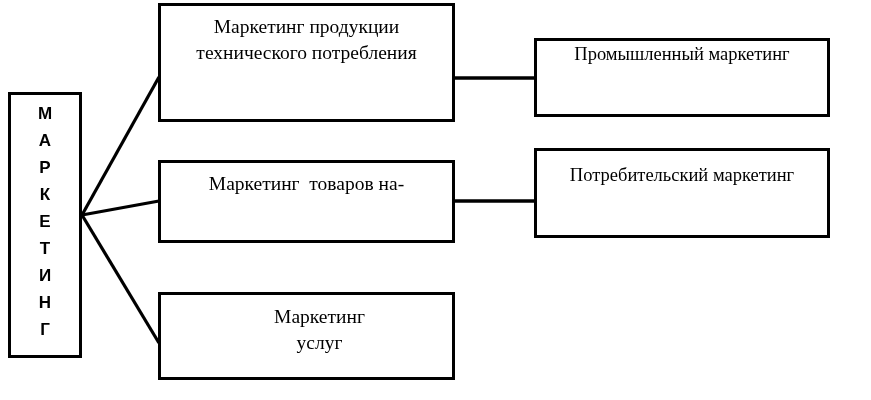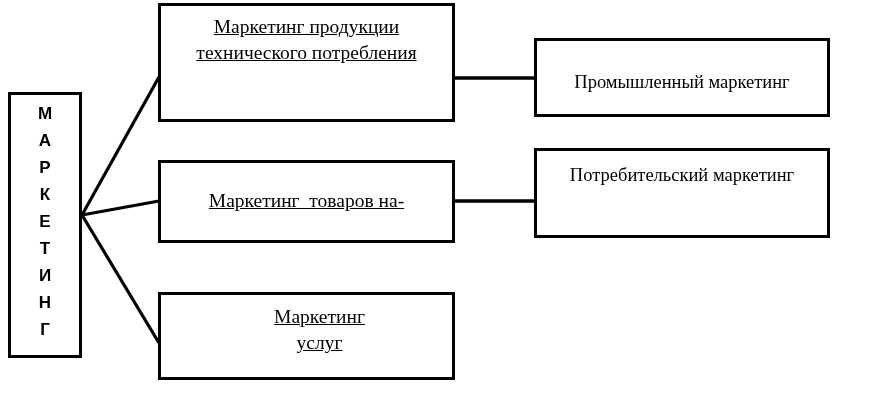--- a/index.html
+++ b/index.html
@@ -54,36 +54,35 @@
   .vertical-letters span {
     display: block;
   }
   
   .mid-node {
     left: 158px;
     width: 297px;
     text-align: center;
     font-size: 19.5px;
     line-height: 26px;
-    text-decoration: underline;
   }
   #mid-node-0 { top: 3px; height: 119px; padding-top: 8px; }
-  #mid-node-1 { top: 160px; height: 83px; padding-top: 25px; }
+  #mid-node-1 { top: 160px; height: 83px; padding-top: 8px; }
   #mid-node-2 { top: 292px; height: 88px; padding-top: 9px; }
   .mid-node .txt { display: block; }
   #mid-node-2 .txt { padding-left: 26px; }
   
   .right-node {
     left: 534px;
     width: 296px;
     text-align: center;
     font-size: 18.5px;
     line-height: 26px;
   }
-  #right-node-0 { top: 38px; height: 79px; padding-top: 28px; }
+  #right-node-0 { top: 38px; height: 79px; padding-top: 0; }
   #right-node-1 { top: 148px; height: 90px; padding-top: 11px; }
   .nowrap { white-space: pre; }
 </style>
 </head>
 <body>
 
 <div id="canvas">
 
   <svg class="connector-svg" viewBox="0 0 871 400" xmlns="http://www.w3.org/2000/svg">
 

